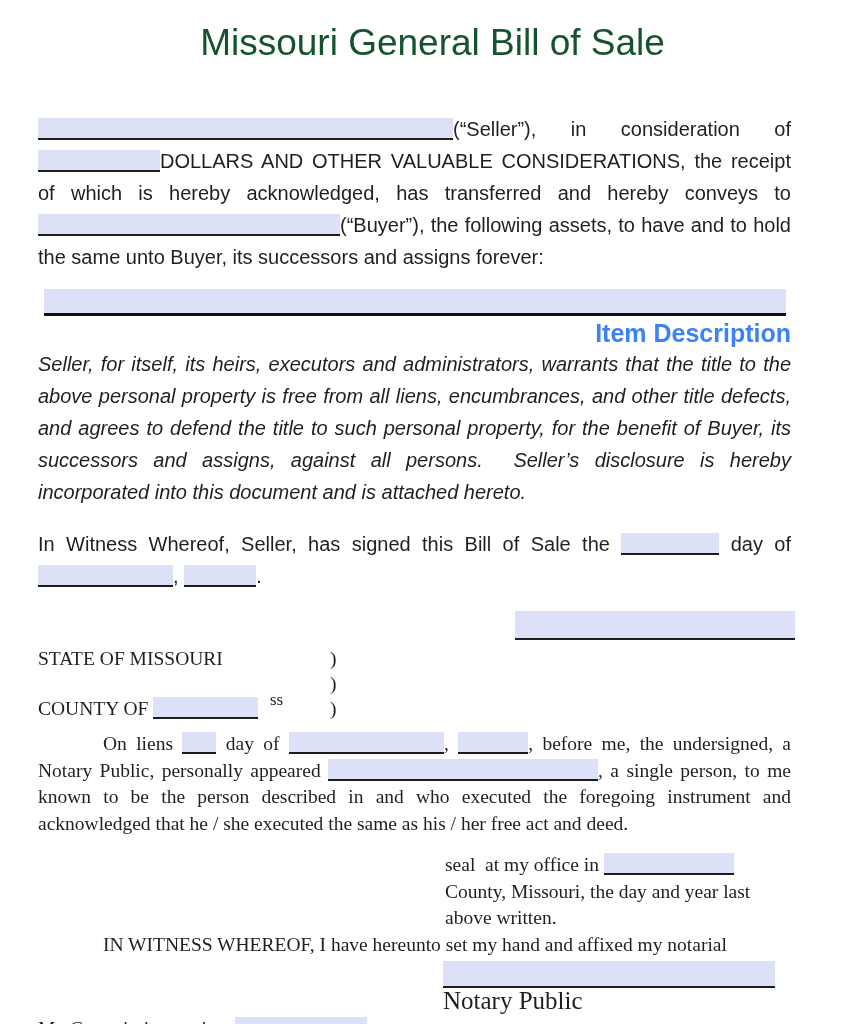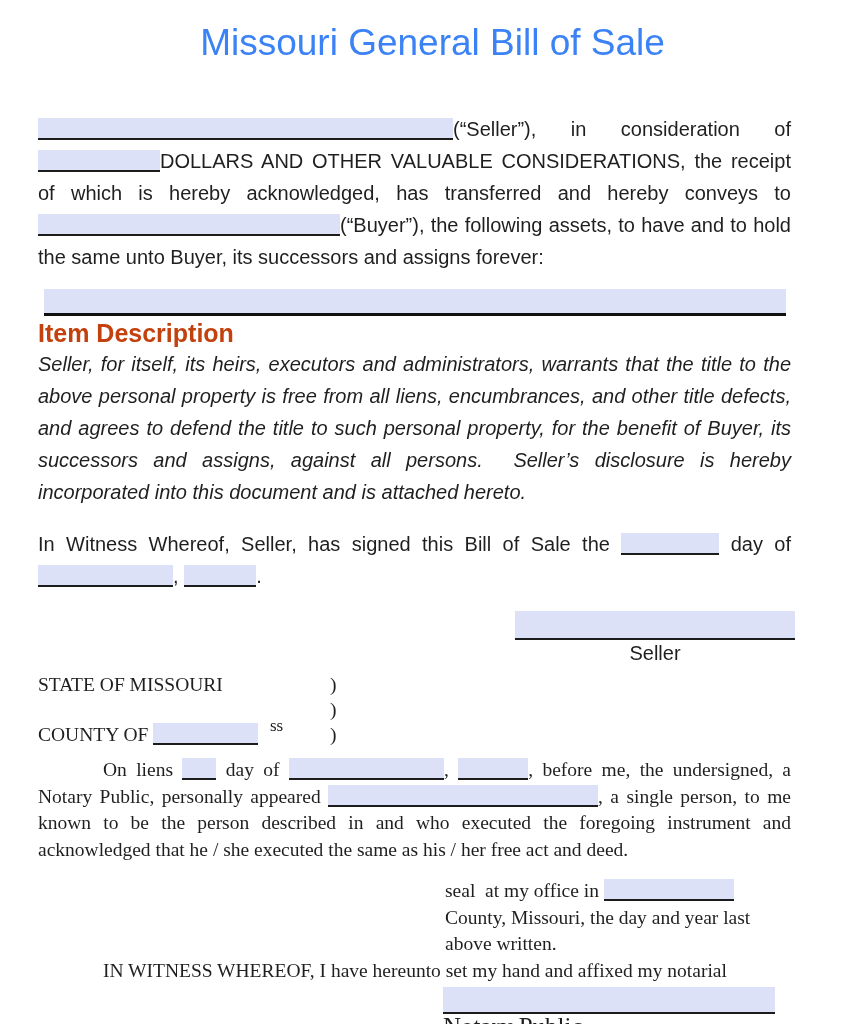--- a/index.html
+++ b/index.html
@@ -12,21 +12,21 @@
     padding:22px 74px 0 38px;
     overflow:hidden;
     font-family:"Liberation Sans", sans-serif;
   }
   .title {
     font-family:"Liberation Sans", sans-serif;
     font-size:37px;
     font-weight:normal;
     text-align:center;
     margin-right:-36px; 
-    color:#3b82f6;
+    color:#14532d;
     letter-spacing:0;
   }
   .sans { font-family:"Liberation Sans", sans-serif; font-size:20px; line-height:32px; }
   .serif { font-family:"Liberation Serif", serif; font-size:19.5px; line-height:26.5px; }
   .justify { text-align:justify; }
 
   .field {
     display:inline-block;
     background:#dce1f7;
     border-bottom:2px solid #1c1c1c;
@@ -55,23 +55,23 @@
     margin-left:6px;
     width:742px;
     height:27px;
     background:#dce1f7;
     border-bottom:3px solid #111111;
   }
   .item-heading {
     font-family:"Liberation Sans", sans-serif;
     font-size:25px;
     font-weight:bold;
-    text-align:left;
+    text-align:right;
     margin-top:3px;
-    color:#c2410c;
+    color:#3b82f6;
   }
   .para-warranty { margin-top:0;font-style:italic; }
   .para-witness { margin-top:20px; }
 
   .sig-block-seller { margin-top:19px; margin-left:477px; width:280px; }
   .sig-field {
     width:100%; height:29px;
     background:#dce1f7;
     border-bottom:2px solid #1c1c1c;
   }
@@ -116,21 +116,20 @@
   <p class="sans justify para-warranty">Seller, for itself, its heirs, executors and administrators, warrants that the title to the above personal property is free from all liens, encumbrances, and other title defects, and agrees to defend the title to such personal property, for the benefit of Buyer, its successors and assigns, against all persons.&nbsp; Seller’s disclosure is hereby incorporated into this document and is attached hereto.</p>
 
   <p class="sans justify para-witness"><span>In Witness Whereof, Seller, has signed this Bill of Sale the</span>
     <span class="field f-wit-day"></span>
     <span>day of</span>
     <span class="field f-wit-month"></span><span>,</span>
     <span class="field f-wit-year"></span><span>.</span></p>
 
   <div class="sig-block-seller">
     <div class="sig-field"></div>
-    <div class="sans sig-label-seller">Seller</div>
   </div>
 
   <div class="serif state-block">
     <div class="state-row">
       <span>STATE OF MISSOURI</span>
       <span class="state-paren">)</span>
     </div>
     <div class="state-row">
       <span class="ss-label">ss</span>
       <span class="state-paren">)</span>

